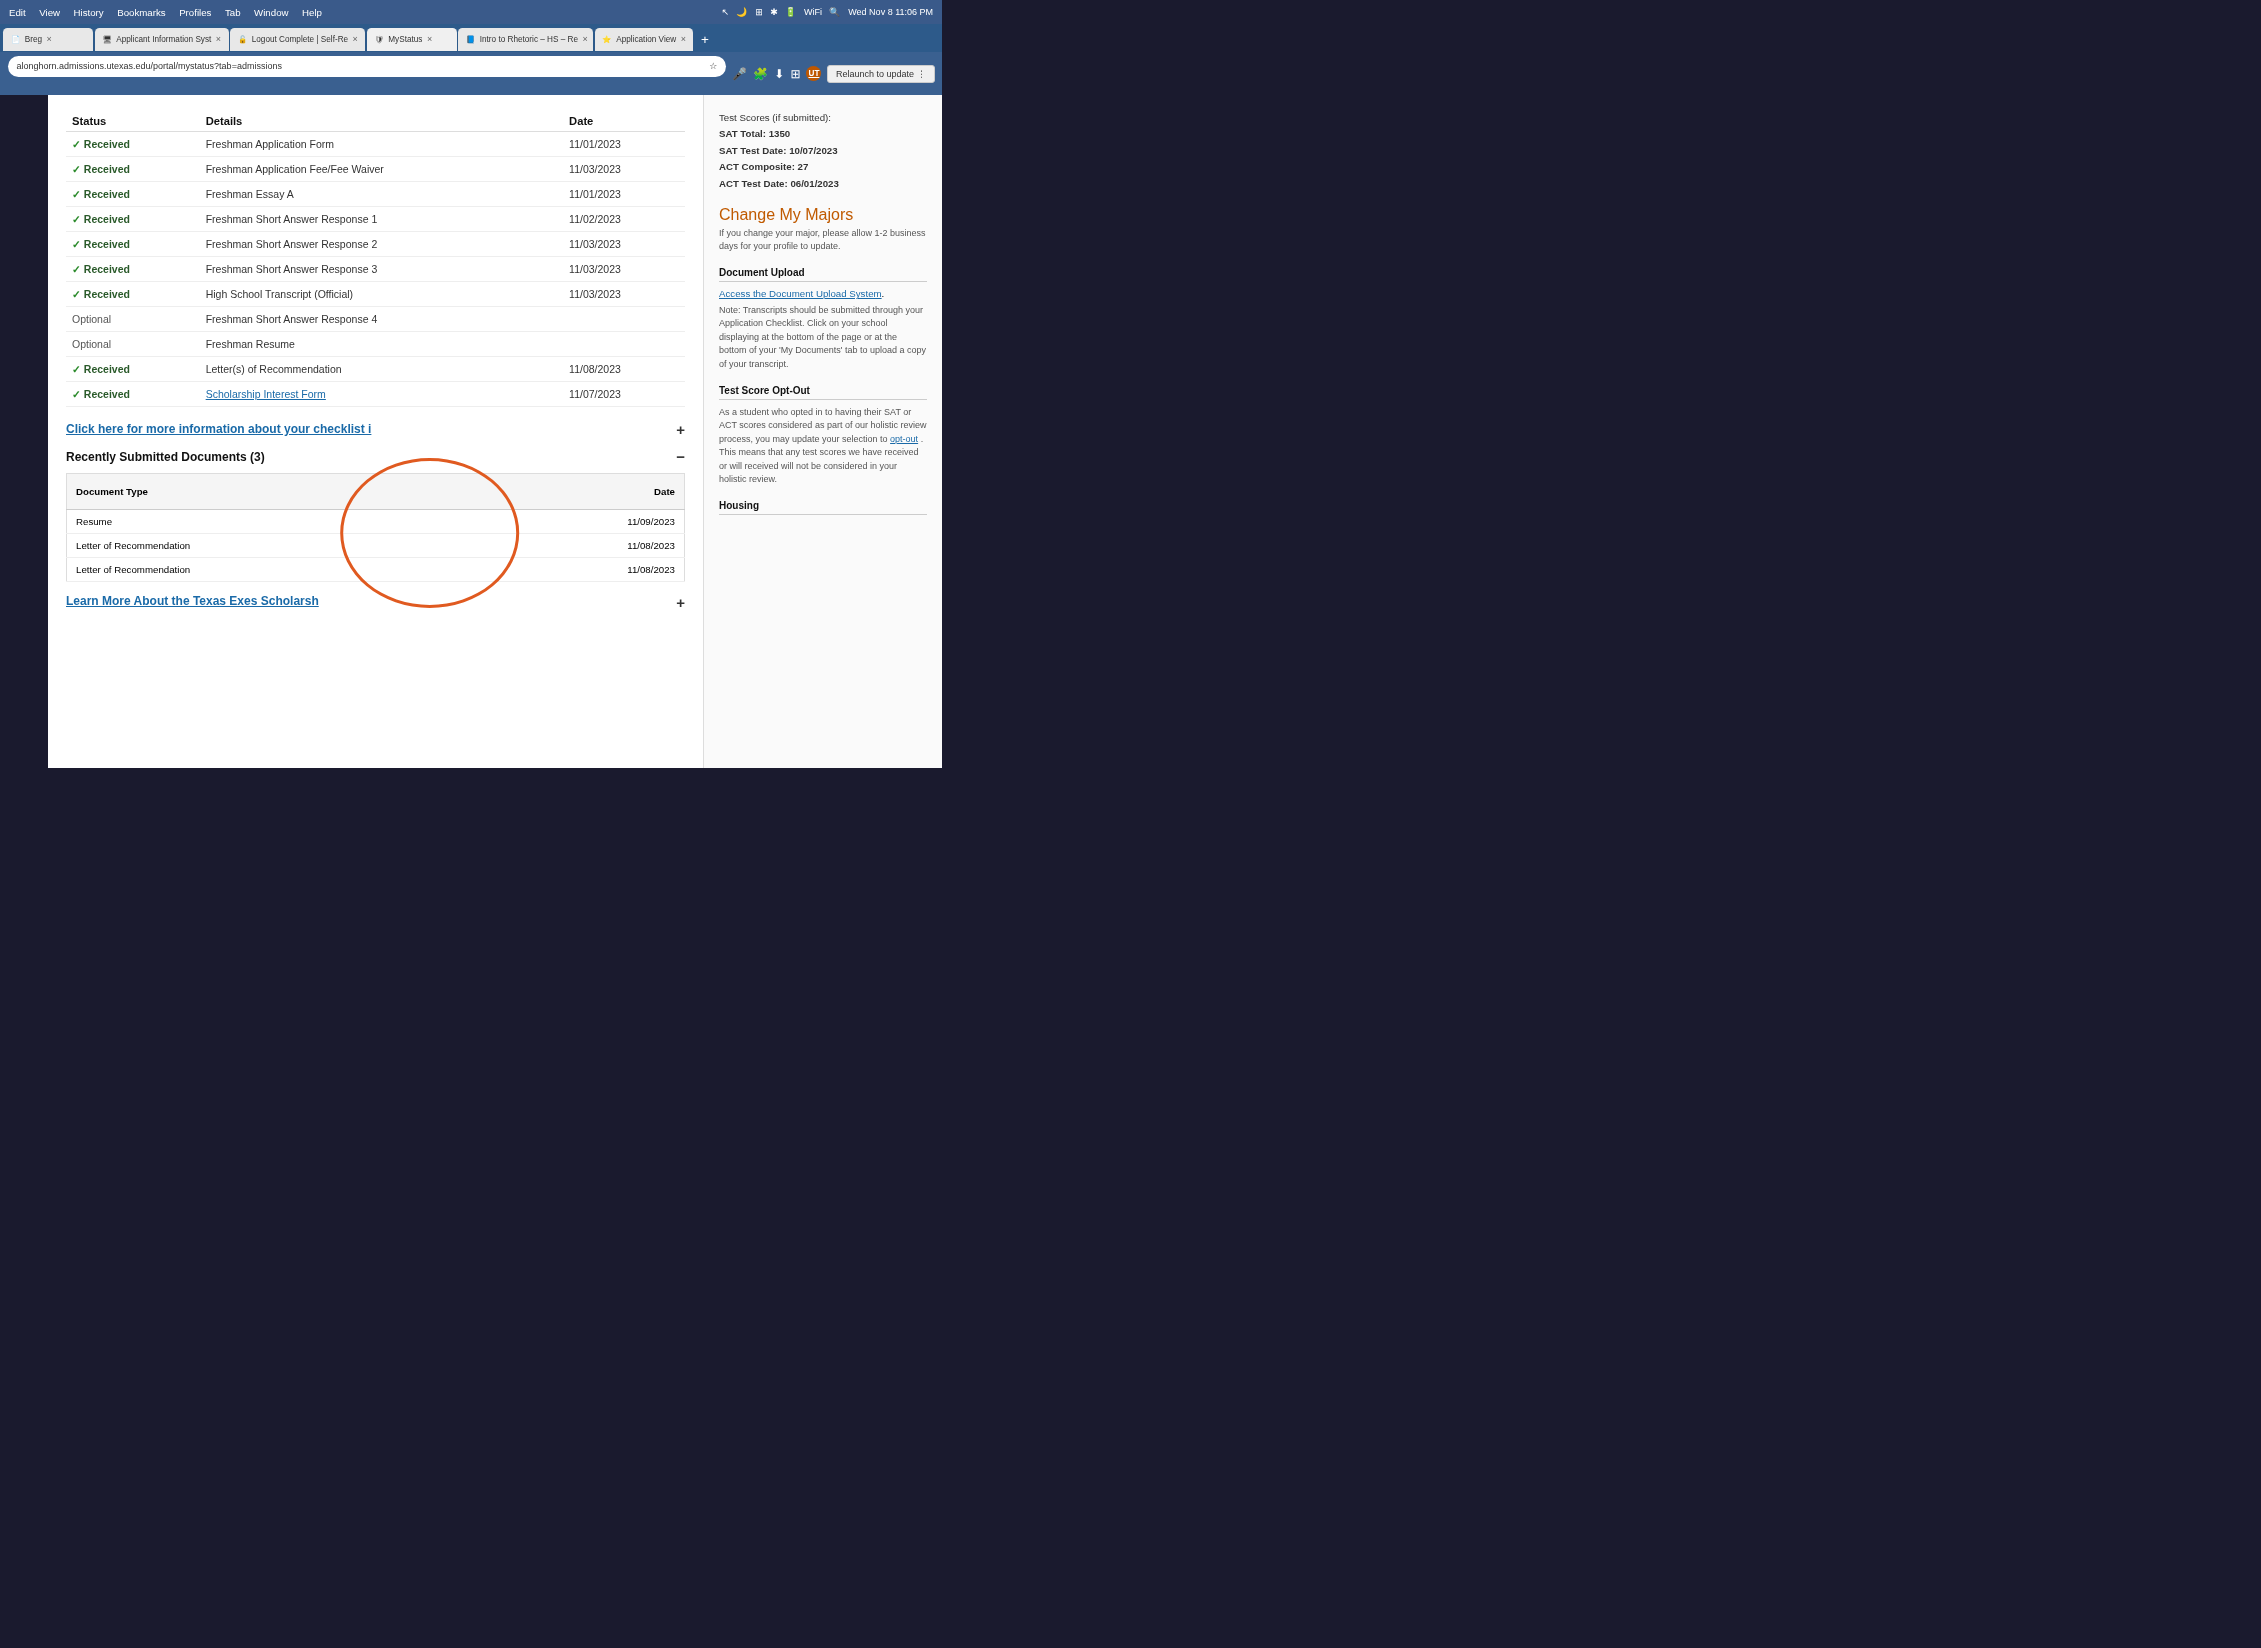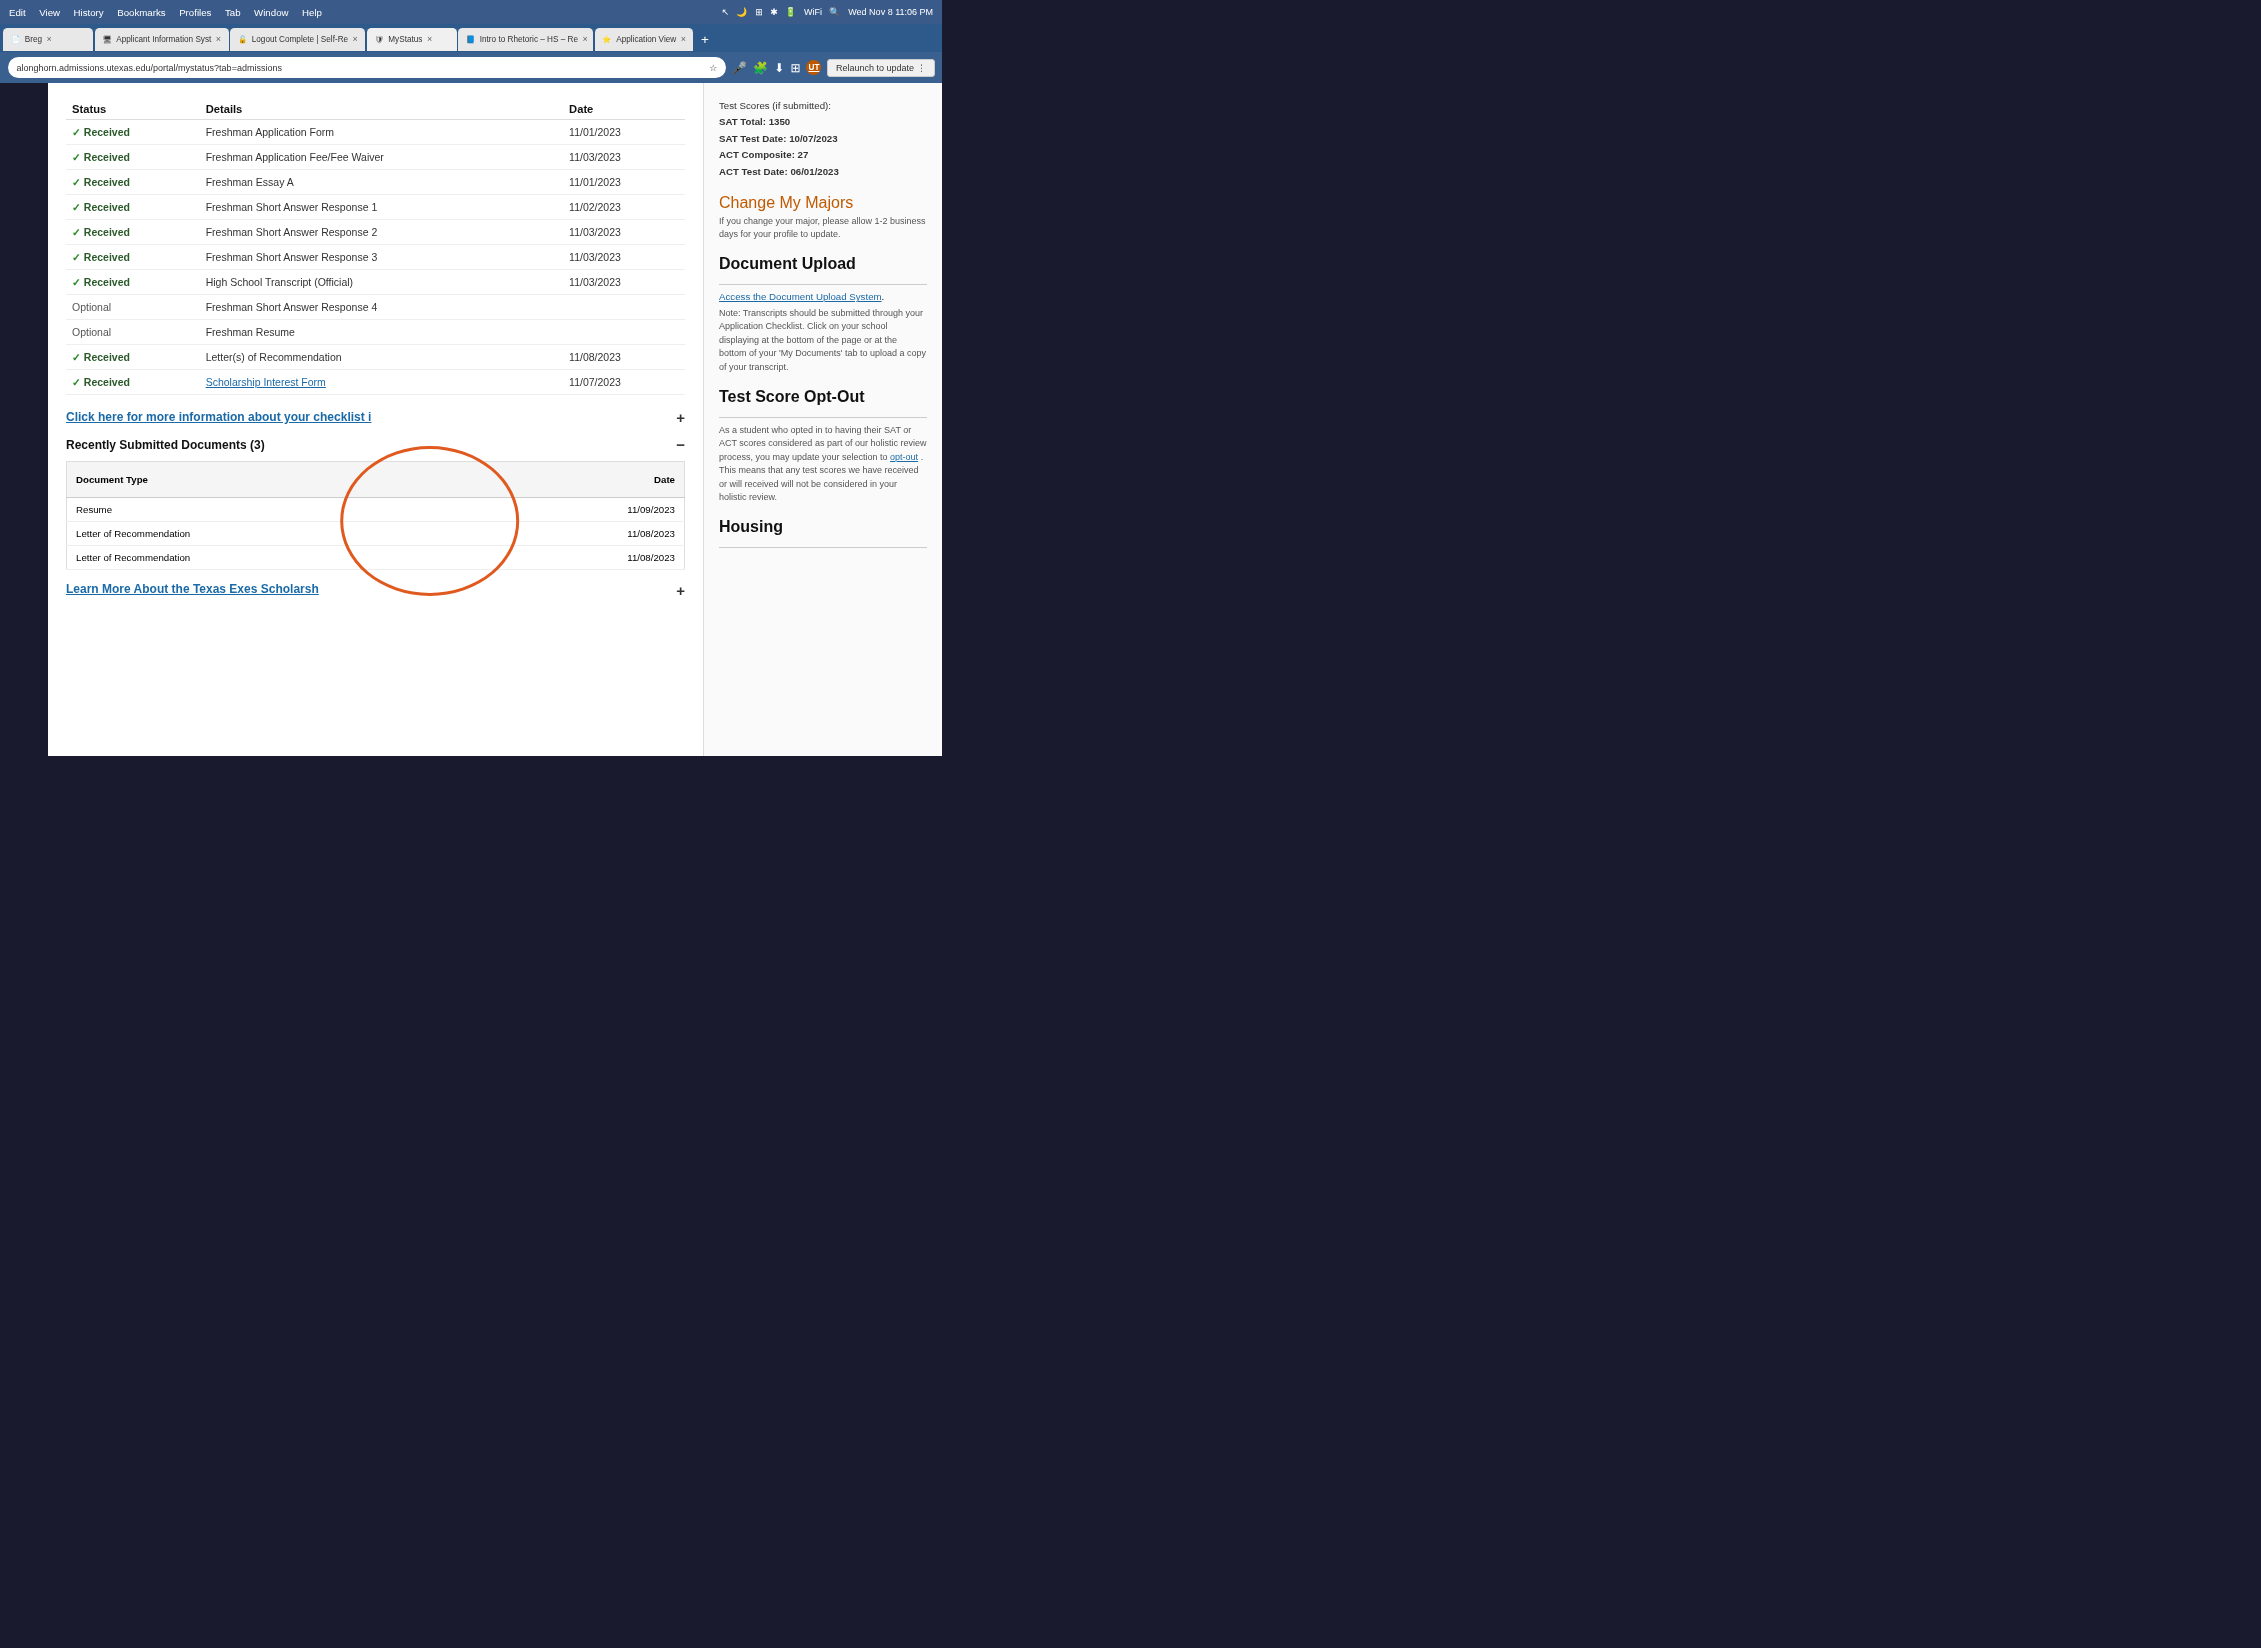--- a/index.html
+++ b/index.html
@@ -91,24 +91,23 @@
       padding: 0 6px;
       cursor: pointer;
       display: flex;
       align-items: center;
     }
 
     
     .addressbar {
       background: #3a6090;
       display: flex;
-      align-items: center;
       padding: 3.7px 7.5px;
       gap: 6px;
-      height: 31px;
+      height: 43px;
     }
     .address-input {
       background: white;
       border-radius: 15px;
       flex: 1;
       height: 21px;
       display: flex;
       align-items: center;
       padding: 0 9px;
       font-size: 9px;
@@ -271,26 +270,26 @@
       width: 239px;
       padding: 15px 15px;
       border-left: 0.7px solid #ddd;
       background: #fafafa;
       font-size: 9.7px;
     }
     .sidebar-section {
       margin-bottom: 13.5px;
     }
     .sidebar-section h3 {
-      font-size: 16px;
+      font-size: 10px;
       font-weight: bold;
       color: #111;
       margin-bottom: 6px;
       border-bottom: 0.7px solid #ccc;
-      padding-bottom: 11px;
+      padding-bottom: 3px;
     }
     .test-score-item {
       font-size: 9.7px;
       color: #333;
       line-height: 1.7;
     }
     .test-score-item strong {
       font-weight: bold;
     }
     .sidebar-link {

